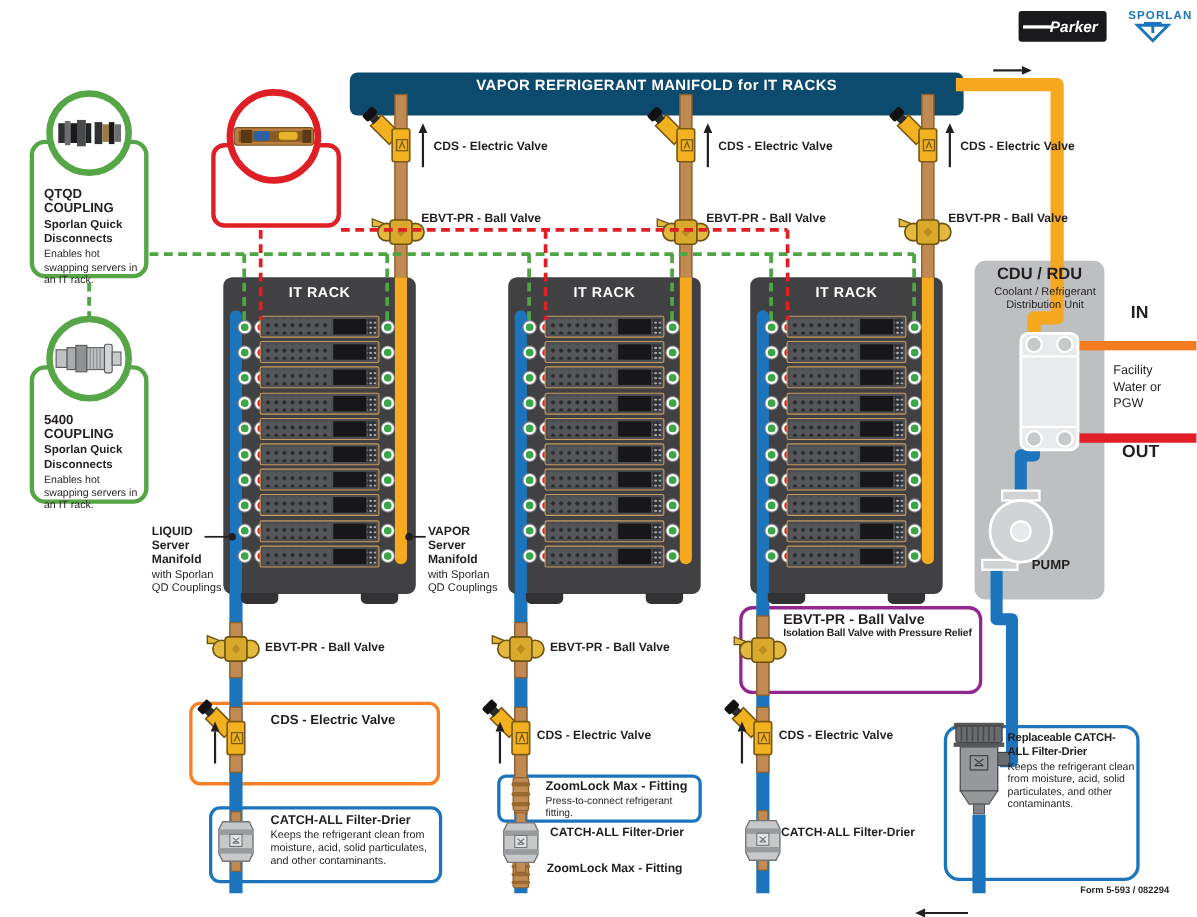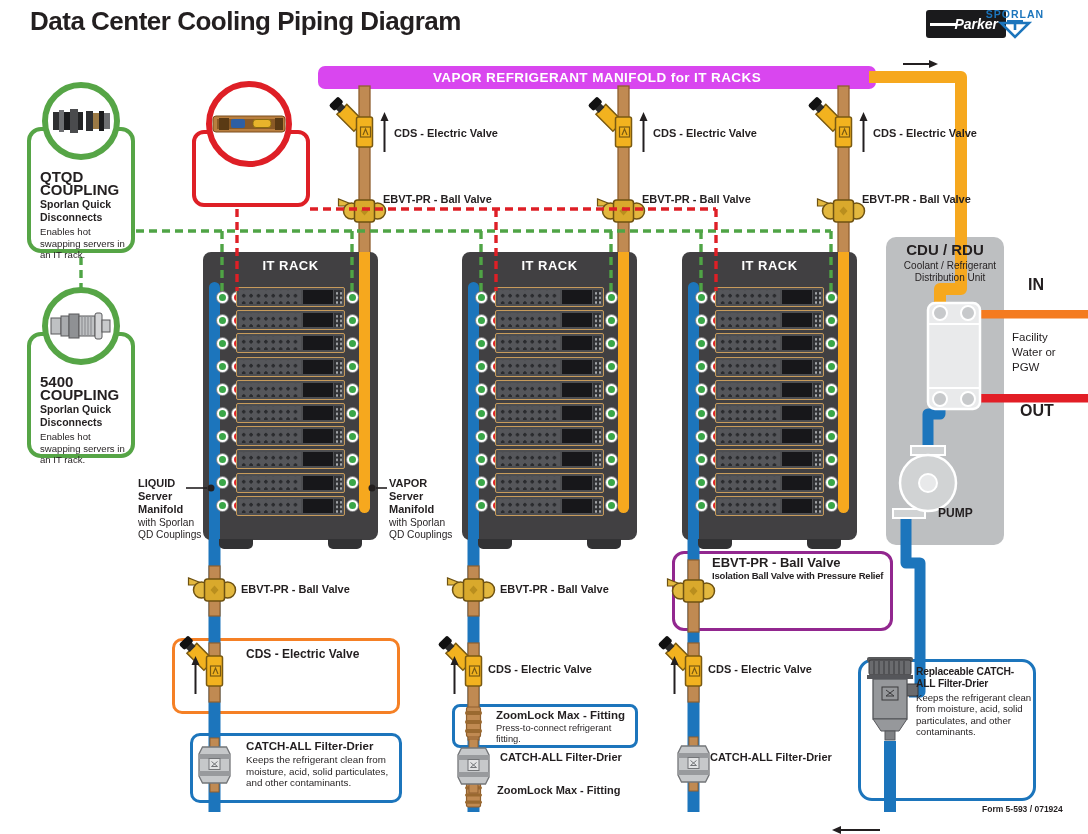--- a/index.html
+++ b/index.html
@@ -10,39 +10,39 @@
   .z1{z-index:1}.z5{z-index:5}
   svg.lay2{position:absolute;left:0;top:0;z-index:2;pointer-events:none;}
   svg.lay4{position:absolute;left:0;top:0;z-index:4;pointer-events:none;}
   
   .title{left:30px;top:6px;font-size:26px;font-weight:bold;letter-spacing:-.5px;white-space:nowrap;}
   .subtitle{left:34px;top:41px;font-size:14.5px;font-weight:bold;white-space:nowrap;}
   .subtitle::before{content:"•";position:absolute;left:-16px;top:0;font-size:13px;}
   .parker{left:926px;top:10px;width:80px;height:28px;background:#1A1A1C;border-radius:3px;
           color:#fff;font-style:italic;font-weight:bold;font-size:14px;line-height:28px;text-align:right;padding-right:8px;box-sizing:border-box;}
   .parker::before{content:"";position:absolute;left:4px;top:13px;width:26px;height:3px;background:#fff;}
-  .sporlan{left:979px;top:8px;width:72px;text-align:center;color:#1C75BC;font-weight:bold;font-size:10.5px;letter-spacing:1px;}
+  .sporlan{left:1012px;top:8px;width:72px;text-align:right;color:#1C75BC;font-weight:bold;font-size:10.5px;letter-spacing:1px;}
   
   .banner{color:#fff;font-weight:bold;font-size:13.5px;letter-spacing:.4px;text-align:center;border-radius:7px;white-space:nowrap;}
-  .banner-vapor{left:318px;top:66px;width:558px;height:23px;line-height:23px;background:#d946ef;}
+  .banner-vapor{left:318px;top:66px;width:558px;height:39px;line-height:23px;background:#0c4a6e;}
   .banner-liquid{left:168px;top:806px;width:734px;height:24px;line-height:24px;background:#1C75BC;}
   
   .box{background:#fff;box-sizing:border-box;}
   .qtqd-box{left:27px;top:127px;width:108px;height:126px;border:4px solid #56A546;border-radius:14px;}
   .c5400-box{left:27px;top:332px;width:108px;height:126px;border:4px solid #56A546;border-radius:14px;}
   .flow-box{left:192px;top:130px;width:118px;height:77px;border:4px solid #DE1F26;border-radius:12px;}
   .ebvt-box{left:672px;top:551px;width:221px;height:80px;border:3.5px solid #92278F;border-radius:12px;}
   .cds-box{left:172px;top:638px;width:228px;height:76px;border:3px solid #F58025;border-radius:10px;}
   .zl-box{left:452px;top:704px;width:186px;height:44px;border:3px solid #1C75BC;border-radius:8px;}
   .ca-box{left:190px;top:733px;width:212px;height:70px;border:3px solid #1C75BC;border-radius:10px;}
   .repl-box{left:858px;top:659px;width:178px;height:142px;border:3px solid #1C75BC;border-radius:14px;}
   .cdu{left:886px;top:237px;width:118px;height:308px;background:#BDBFC1;border-radius:10px;}
   
   .txt{position:absolute;z-index:5;}
-  .ct-title{display:block;font-weight:bold;font-size:15px;line-height:13px;}
+  .ct-title{display:block;font-weight:bold;font-size:12px;line-height:13px;}
   .ct-sub{display:block;font-weight:bold;font-size:10.5px;line-height:12.5px;margin-top:2px;}
   .ct-body{display:block;font-weight:normal;font-size:9.6px;line-height:11.6px;margin-top:3px;}
   .lbl{position:absolute;z-index:5;font-weight:bold;font-size:11px;white-space:nowrap;}
   .mlab{width:72px;font-size:11px;font-weight:bold;line-height:13px;}
   .mlab .ct-body{font-size:10.2px;line-height:12.3px;margin-top:1px;}
   .cdu-title{left:886px;top:241px;width:118px;text-align:center;font-size:15px;font-weight:bold;}
   .cdu-sub{left:886px;top:260px;width:128px;text-align:center;font-size:10px;line-height:12px;}
   .inout{font-size:16px;font-weight:bold;}
   .facility{left:1012px;top:330px;width:54px;font-size:11.5px;line-height:15px;}
   .pump-lbl{left:938px;top:506px;font-size:12px;font-weight:bold;}
@@ -64,21 +64,20 @@
   .qd{position:absolute;top:4.5px;width:7px;height:7px;border:2px solid #fff;border-radius:50%;box-shadow:0 0 0 1px #8A8B8E;}
   .qd.g{left:14px;background:#3AA648;}
   .qd.r2{left:28.5px;background:#E02428;}
   .qd.gr{left:143.5px;background:#3AA648;}
 </style>
 </head>
 <body>
 
 <div class="page">
 
-  <div class="abs txt title">Data Center Cooling Piping Diagram</div>
   <div class="abs z5 parker">Parker</div>
   <div class="abs z5 sporlan">
     <span>SPORLAN</span>
     <svg width="40" height="20" viewBox="0 0 40 20" style="display:block;margin:0 auto;">
       <path d="M6,3 H34 L20,17 Z" fill="none" stroke="#1C75BC" stroke-width="2.6"></path>
       <path d="M20,3 V10 M12,1 H28" stroke="#1C75BC" stroke-width="2.6" fill="none"></path>
     </svg>
   </div>
 
   <div class="abs z1 banner banner-vapor">VAPOR REFRIGERANT MANIFOLD for IT RACKS</div>
@@ -675,14 +674,14 @@
     <span class="ct-body" style="font-size:9.6px;line-height:11.4px;margin-top:2px">Keeps the refrigerant clean from moisture, acid, solid particulates, and other contaminants.</span>
   </div>
 
   <div class="txt cdu-title">CDU / RDU</div>
   <div class="txt cdu-sub">Coolant / Refrigerant Distribution Unit</div>
   <div class="txt inout" style="left:1028px;top:276px">IN</div>
   <div class="txt inout" style="left:1020px;top:402px">OUT</div>
   <div class="txt facility">Facility Water or PGW</div>
   <div class="txt pump-lbl">PUMP</div>
 
-  <div class="txt form">Form 5-593 / 071924</div>
+  <div class="txt form">Form 5-593 / 082294</div>
 </div>
 
 </body></html>

